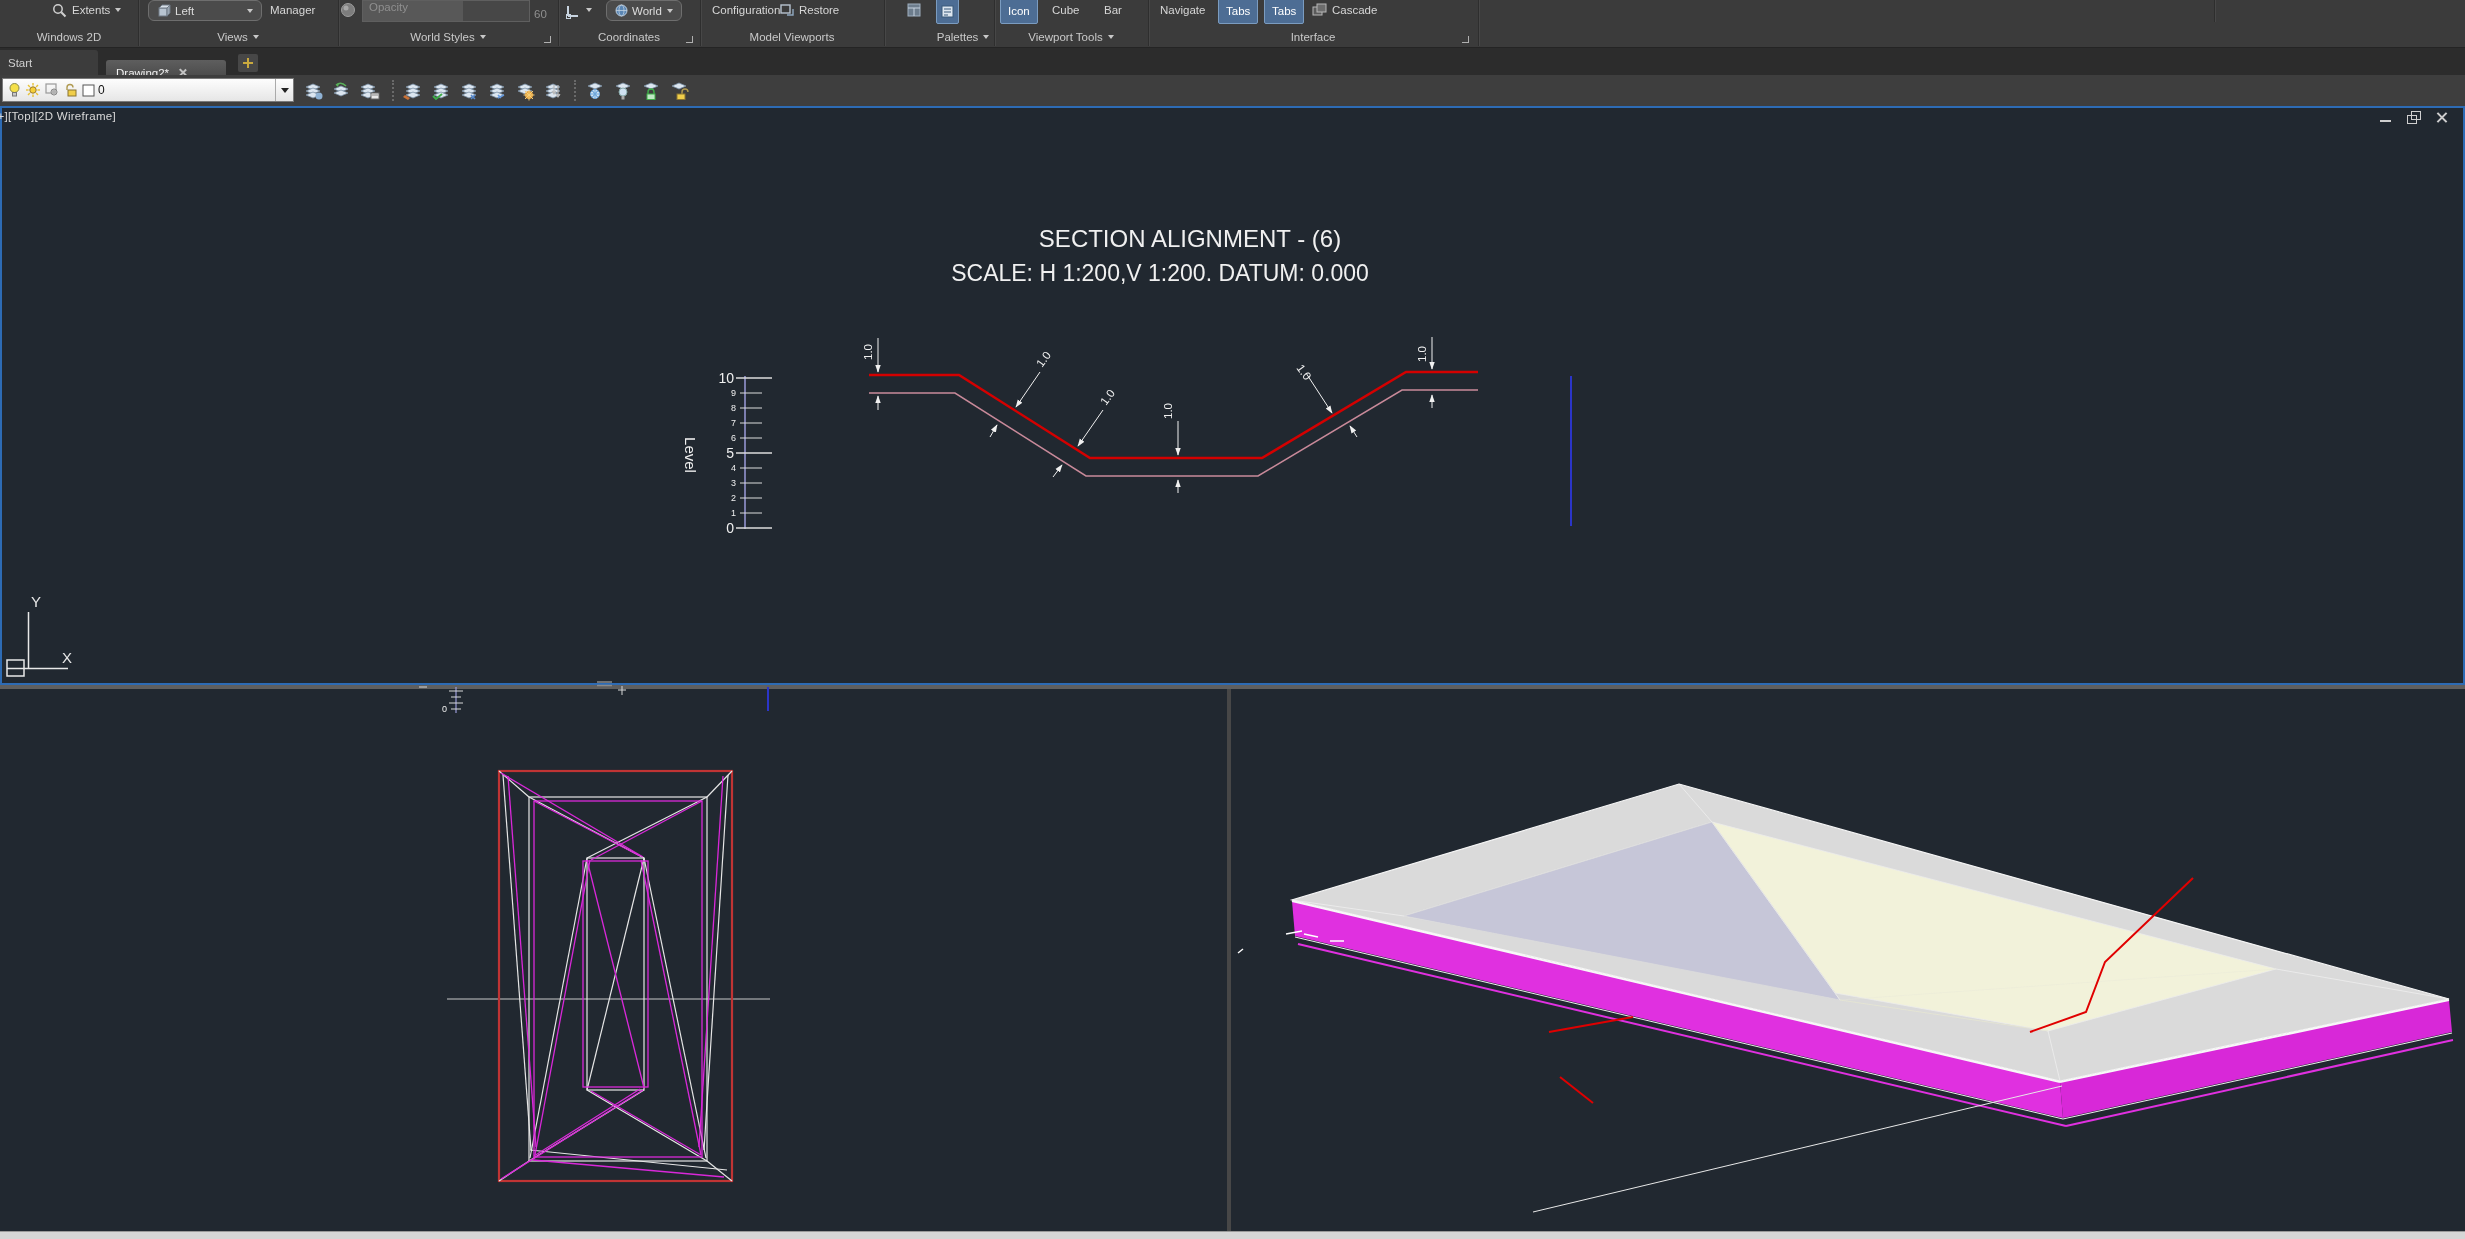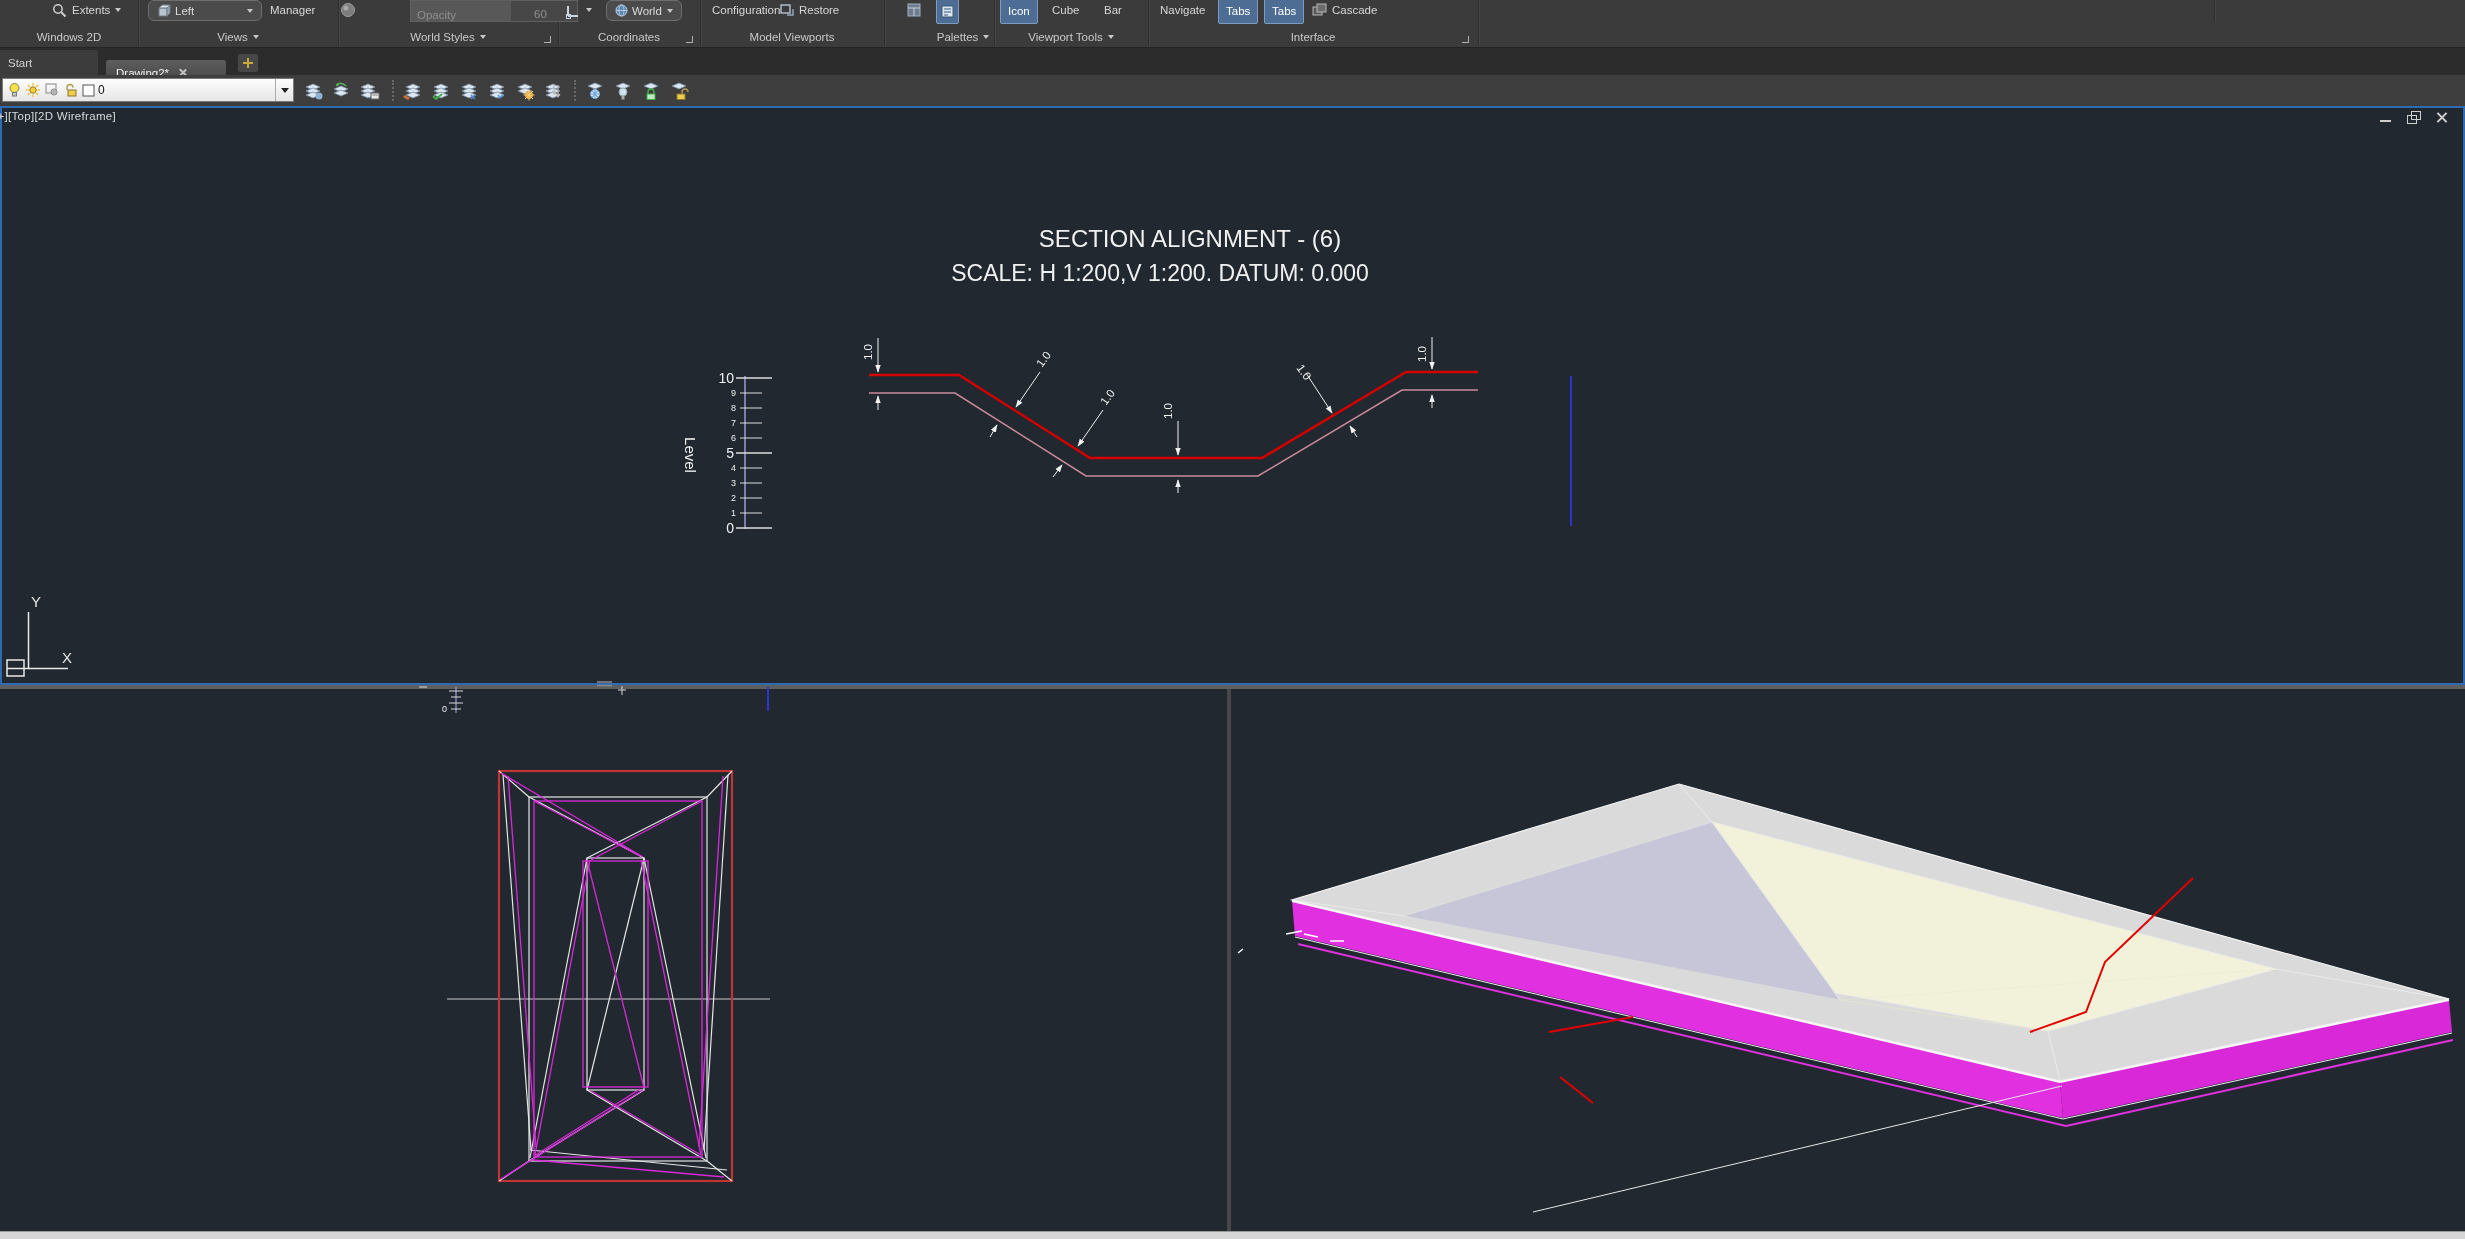--- a/index.html
+++ b/index.html
@@ -12,21 +12,21 @@
   .rb-btn{position:absolute;top:-2px;height:24px;display:flex;align-items:center;gap:5px;
           font-size:11.5px;color:#d6d6d6;white-space:nowrap;cursor:default;}
   .hl{background:#4d6d94;border:1px solid #7b9cc0;border-radius:2px;padding:0 7px;color:#fff;}
   .combo{position:absolute;top:0;height:21px;background:#4b4b4b;border:1px solid #6e6e6e;border-radius:6px;
          display:flex;align-items:center;gap:4px;padding:0 8px;font-size:11.5px;color:#dcdcdc;box-sizing:border-box;}
   .caret{width:0;height:0;border-left:3.5px solid transparent;border-right:3.5px solid transparent;border-top:4px solid #c8c8c8;display:inline-block;}
   .panel-label{position:absolute;top:29px;height:16px;font-size:11.5px;color:#c9c9c9;
                display:flex;justify-content:center;align-items:center;gap:5px;white-space:nowrap;}
   .exp{position:absolute;width:6px;height:6px;border-right:1.5px solid #b0b0b0;border-bottom:1.5px solid #b0b0b0;top:36px;}
   .dis{color:#8f8f8f;}
-  .opacity{position:absolute;top:0;height:20px;border:1px solid #5f5f5f;background:#474747;display:flex;align-items:flex-end;margin-left:48px;}
+  .opacity{position:absolute;top:0;height:20px;border:1px solid #5f5f5f;background:#474747;display:flex;align-items:flex-start;}
   .opacity .fill{position:absolute;left:0;top:0;height:100%;background:#585858;}
   .opacity .lab{position:relative;font-size:11.5px;margin-left:6px;}
   
   .tabrow{position:absolute;left:0;top:48px;width:2465px;height:27px;background:#2c2c2c;padding-left:36px;}
   .tab{position:absolute;top:2px;height:25px;border-radius:3px 3px 0 0;display:flex;align-items:center;
        padding:0 10px;font-size:11.5px;box-sizing:border-box;}
   .tab.inactive{background:#3c3c3c;color:#d0d0d0;}
   .tab.active{background:linear-gradient(#5e5e5e,#424242);color:#f2f2f2;margin-top:10px;}
   .xicon{position:relative;width:9px;height:9px;display:inline-block;margin-left:9px;}
   .xicon::before,.xicon::after{content:"";position:absolute;left:4px;top:0;width:1.5px;height:9px;background:#c4c4c4;}

